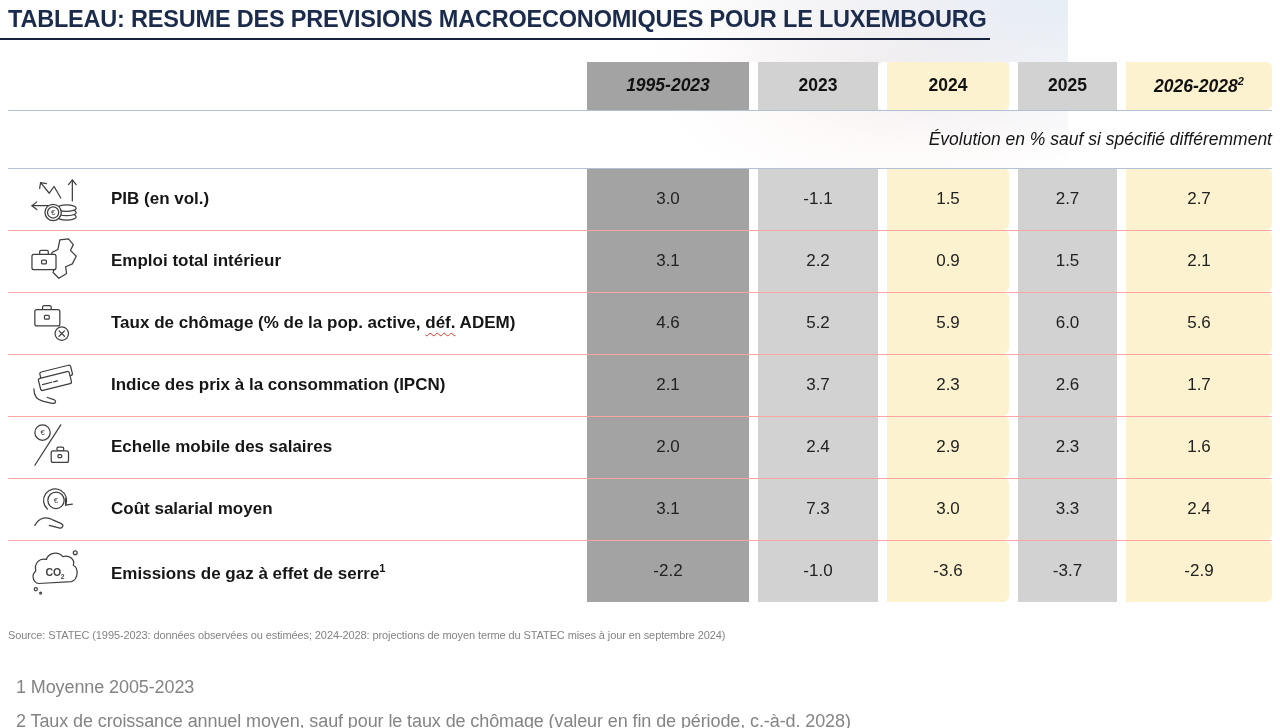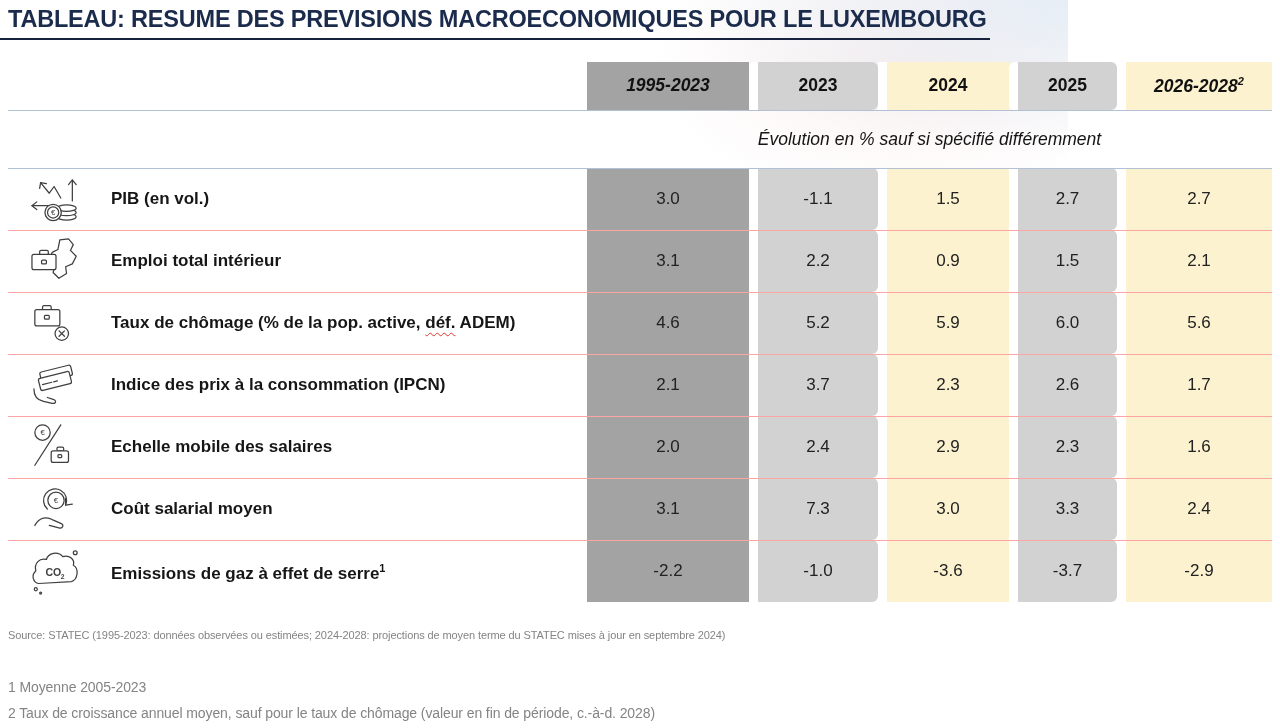--- a/index.html
+++ b/index.html
@@ -44,31 +44,31 @@
   col.c-d1 { width: 162px; }
   col.c-d2 { width: 129px; }
   col.c-d3 { width: 131px; }
   col.c-d4 { width: 108px; }
   col.c-d5 { width: 155px; }
 
   th, td { padding: 0; vertical-align: middle; font-weight: normal; }
 
   
   .fill-blue  { background: #a3a3a3; }
-  .fill-gray  { background: linear-gradient(to right, #fff 9px, #d2d2d2 9px); padding-left: 9px; border-radius: 6px; }
-  .fill-cream { background: linear-gradient(to right, #fff 9px, #fcf2cf 9px); padding-left: 9px; }
+  .fill-gray  { background: linear-gradient(to right, #fff 9px, #d2d2d2 9px); padding-left: 9px; }
+  .fill-cream { background: linear-gradient(to right, #fff 9px, #fcf2cf 9px); padding-left: 9px; border-radius: 6px; }
 
   tr.header-row > th, tr.header-row > td { height: 48px; border-bottom: 1px solid #b3c1d6; }
   tr.header-row th {
     font-size: 17.5px; font-weight: bold; text-align: center; color: #111;
   }
   tr.header-row th.italic { font-style: italic; }
   tr.header-row th sup { font-size: 11px; }
 
-  tr.unit-row > td { height: 58px; border-bottom: 1px solid #b3c1d6; }
+  tr.unit-row > td { height: 58px; border-bottom: 1px solid #b3c1d6; text-align: right; }
   td.unit-note {
     text-align: center; font-style: italic; font-size: 17.5px; color: #141414;
   }
 
   tbody td { height: 62px; }
   tbody tr:not(:last-child) > td { border-bottom: 1px solid #fca5a5; }
 
   td.icon-cell { text-align: center; }
   td.icon-cell svg { display: inline-block; vertical-align: middle; }
   svg .stk { stroke: #3f3f3f; stroke-width: 1.3; fill: none; stroke-linecap: round; stroke-linejoin: round; }
@@ -87,21 +87,21 @@
   }
 
   td.val { text-align: center; font-size: 17px; color: #222; }
 
   p.source {
     margin: 27px 8px 0 8px;
     font-size: 11px; color: #848484; letter-spacing: -0.1px;
   }
   .footnotes { margin: 33px 8px 0 8px; }
   .footnotes p {
-    margin: 0; font-size: 14px; line-height: 26px; color: #848484; letter-spacing: -0.1px;
+    margin: 8px; font-size: 18px; line-height: 26px; color: #848484; letter-spacing: -0.1px;
   }
 </style>
 </head>
 <body>
 
 <div class="page">
   <div class="bg-swoosh"></div>
   <div class="content">
 
     <h1 class="title">TABLEAU: RESUME DES PREVISIONS MACROECONOMIQUES POUR LE LUXEMBOURG</h1>

